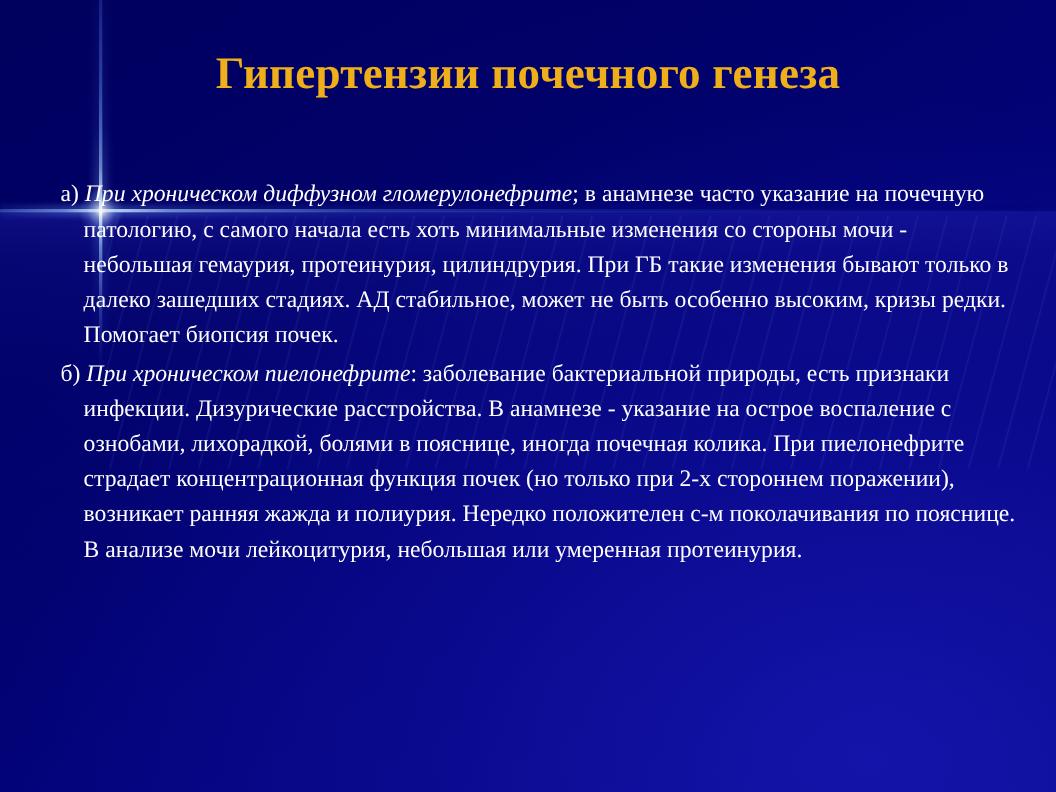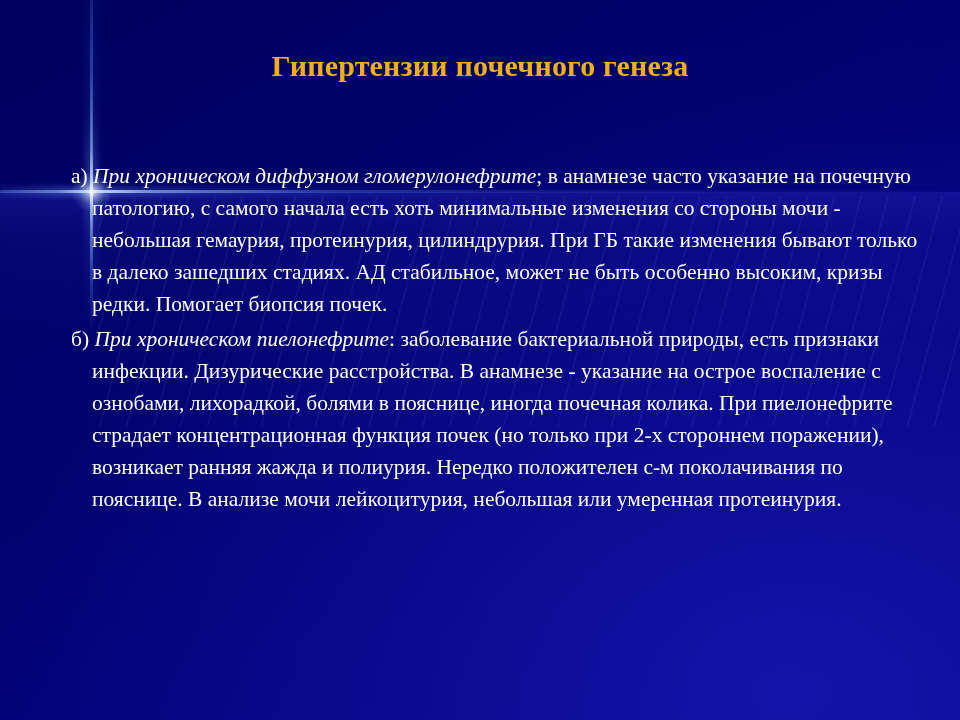--- a/index.html
+++ b/index.html
@@ -151,21 +151,21 @@
     left: 0;
     top: 42px;
     width: 960px;
     text-align: center;
   }
 
   .title {
     display: inline-block;
     font-family: "Liberation Serif", "DejaVu Serif", serif;
     font-weight: bold;
-    font-size: 30px;
+    font-size: 41px;
     line-height: 48px;
     letter-spacing: 0.2px;
     color: #efaf1a;
     white-space: nowrap;
   }
 
   
 
   .body-wrap {
     position: absolute;
@@ -175,21 +175,21 @@
   }
 
   .para {
     color: #ffffff;
     font-family: "Liberation Serif", "DejaVu Serif", serif;
     font-size: 21.5px;
     line-height: 32px;
     text-align: left;
     padding-left: 21px;
     text-indent: -21px;
-    margin: 0 0 3px 16px;
+    margin: 0 0 3px 0;
   }
 
   .para .lead {
     font-style: italic;
   }
 </style>
 </head>
 <body>
 
 <div id="slide">

